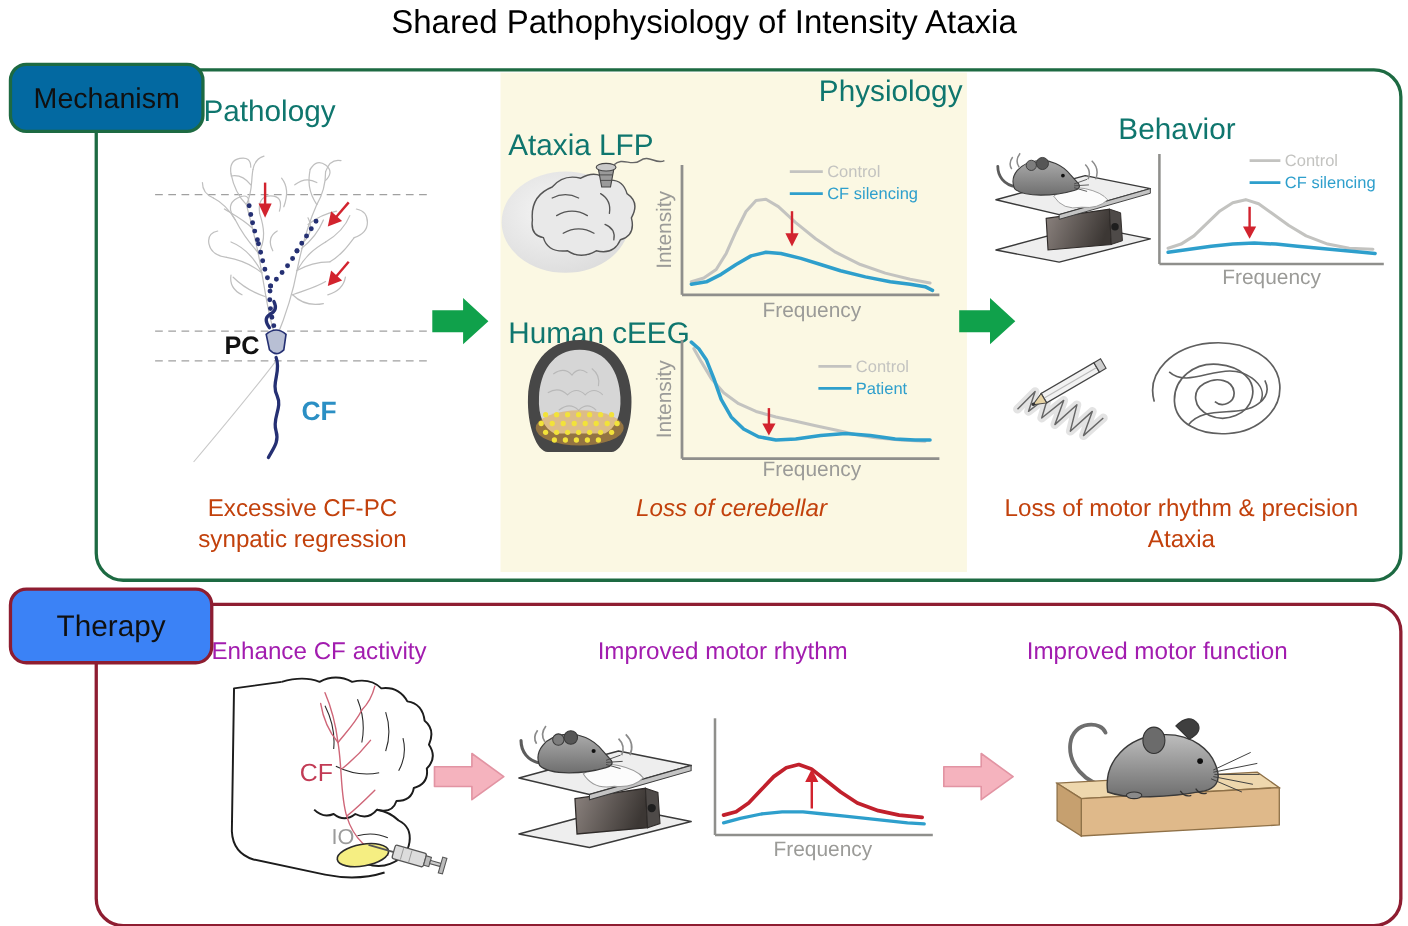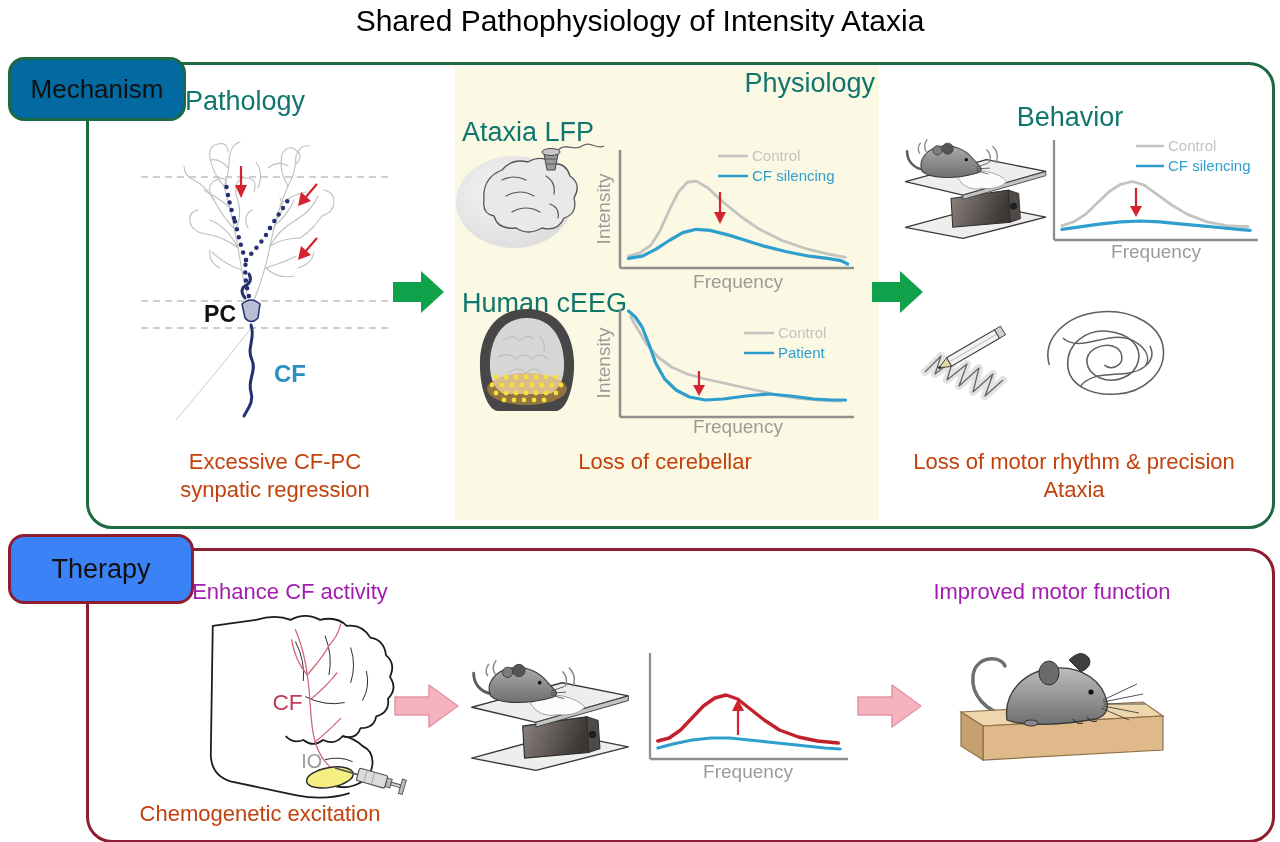--- a/index.html
+++ b/index.html
@@ -275,29 +275,30 @@
   <svg style="left:1030px;top:295px;" width="145" height="117" viewBox="0 0 150 120">
     <path d="M20,72 C12,44 38,20 72,17 C108,14 136,32 138,56 C140,80 118,100 90,102 C62,104 40,92 39,72 C38,50 58,35 80,37 C102,39 116,52 112,68 C108,84 88,92 72,85 C56,78 55,62 67,55 C79,48 94,52 95,63 C96,73 84,78 77,72" fill="none" stroke="#5f5f5f" stroke-width="1.6"></path>
     <path d="M34,44 C54,62 86,30 112,50 C120,56 124,64 120,72" fill="none" stroke="#5f5f5f" stroke-width="1.5"></path>
     <path d="M52,94 C68,74 100,88 118,74 C126,68 128,60 124,52" fill="none" stroke="#5f5f5f" stroke-width="1.5"></path>
   </svg>
 
   <div class="caption" style="left:130px;top:448px;width:290px;">
     <div>Excessive CF-PC</div>
     <div>synpatic regression</div>
   </div>
-  <div class="caption" style="left:455px;top:448px;width:420px;">
+  <div class="caption" style="left:455px;top:448px;width:420px;font-style:italic;">
     <div>Loss of cerebellar</div>
   </div>
   <div class="caption" style="left:880px;top:448px;width:388px;">
     <div>Loss of motor rhythm &amp; precision</div>
     <div>Ataxia</div>
   </div>
 
   <div class="h-red" style="left:165px;top:579px;width:250px;">Enhance CF activity</div>
+  <div class="h-red" style="left:527px;top:579px;width:260px;">Improved motor rhythm</div>
   <div class="h-red" style="left:922px;top:579px;width:260px;">Improved motor function</div>
 
   <svg style="left:175px;top:612px;" width="300" height="192" viewBox="0 0 300 195">
     <path d="M80,8 L36,14 L34,146 Q35,166 54,172 L120,186 Q150,192 175,184" fill="none" stroke="#1c1c1c" stroke-width="1.8" stroke-linejoin="round"></path>
     <path d="M80,8 Q100,2 115,8 Q130,0 145,8 Q162,4 172,14 Q188,12 196,26 Q210,28 212,44 Q222,52 216,66 Q224,78 214,88 Q216,102 202,106 Q200,118 186,118 Q182,130 168,126 Q160,136 148,130 Q138,138 128,130 Q118,134 110,126" fill="none" stroke="#1c1c1c" stroke-width="1.8" stroke-linejoin="round"></path>
     <path d="M168,126 Q180,128 188,136 Q200,142 198,156 Q196,170 180,176 Q170,180 158,176" fill="none" stroke="#1c1c1c" stroke-width="1.8"></path>
     <path d="M120,30 Q130,50 128,70 M150,24 Q158,44 154,64 M176,36 Q182,54 176,72 M192,60 Q196,76 188,90 M130,86 Q150,96 170,92 M150,150 Q165,146 178,152" fill="none" stroke="#2a2a2a" stroke-width="1"></path>
     <g>
       <path class="redfiber" d="M178,168 C160,166 146,152 140,132 C134,112 136,88 132,64 C130,48 126,32 120,18"></path>
       <path class="redfiber" d="M132,64 C140,54 148,46 154,34"></path>
@@ -312,21 +313,20 @@
       <rect x="182" y="163" width="30" height="13" rx="2" fill="#dcdcdc" stroke="#555" stroke-width="1.2"></rect>
       <line x1="190" y1="164" x2="190" y2="175" stroke="#999" stroke-width="0.8"></line>
       <line x1="198" y1="164" x2="198" y2="175" stroke="#999" stroke-width="0.8"></line>
       <rect x="212" y="165" width="5" height="9" fill="#bbb" stroke="#555" stroke-width="1"></rect>
       <rect x="217" y="168" width="10" height="3" fill="#ccc" stroke="#555" stroke-width="1"></rect>
       <rect x="227" y="162" width="4" height="15" fill="#bbb" stroke="#555" stroke-width="1"></rect>
     </g>
     <text x="112" y="100" text-anchor="middle" font-size="23" font-weight="500" fill="#c23b55">CF</text>
     <text x="126" y="158" font-size="20" fill="#9b9b9b">IO</text>
   </svg>
-  <div class="caption" style="left:130px;top:800px;width:260px;">Chemogenetic excitation</div>
 
   <svg style="left:395px;top:682px;" width="64" height="48" viewBox="0 0 64 48">
     <polygon points="0,15 34,15 34,3 63,24 34,45 34,33 0,33" fill="#f5b3be" stroke="#e294a3" stroke-width="1.5" stroke-linejoin="round"></polygon>
   </svg>
   <svg style="left:858px;top:682px;" width="64" height="48" viewBox="0 0 64 48">
     <polygon points="0,15 34,15 34,3 63,24 34,45 34,33 0,33" fill="#f5b3be" stroke="#e294a3" stroke-width="1.5" stroke-linejoin="round"></polygon>
   </svg>
 
   <svg style="left:468px;top:642px;" width="165" height="138" viewBox="0 0 175 136">
     <use href="#tremor-rig"></use>

